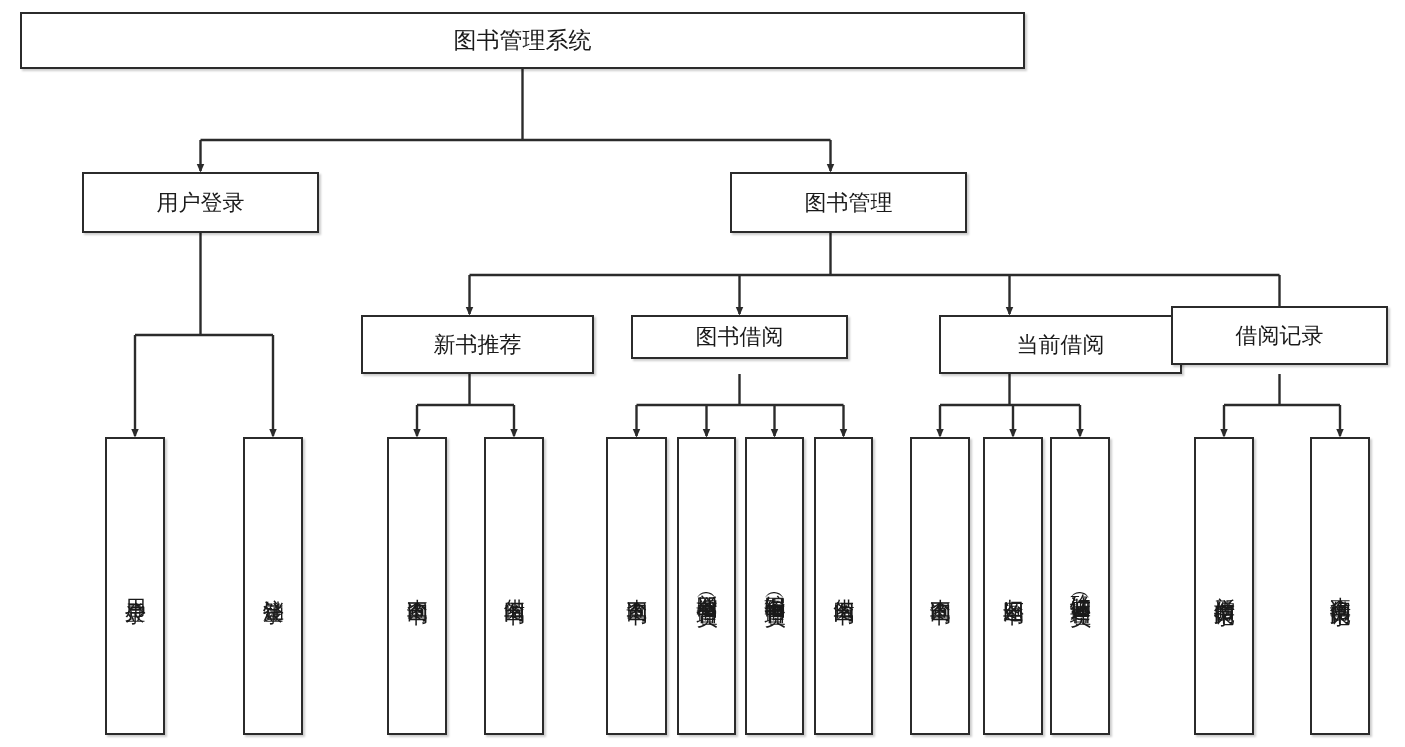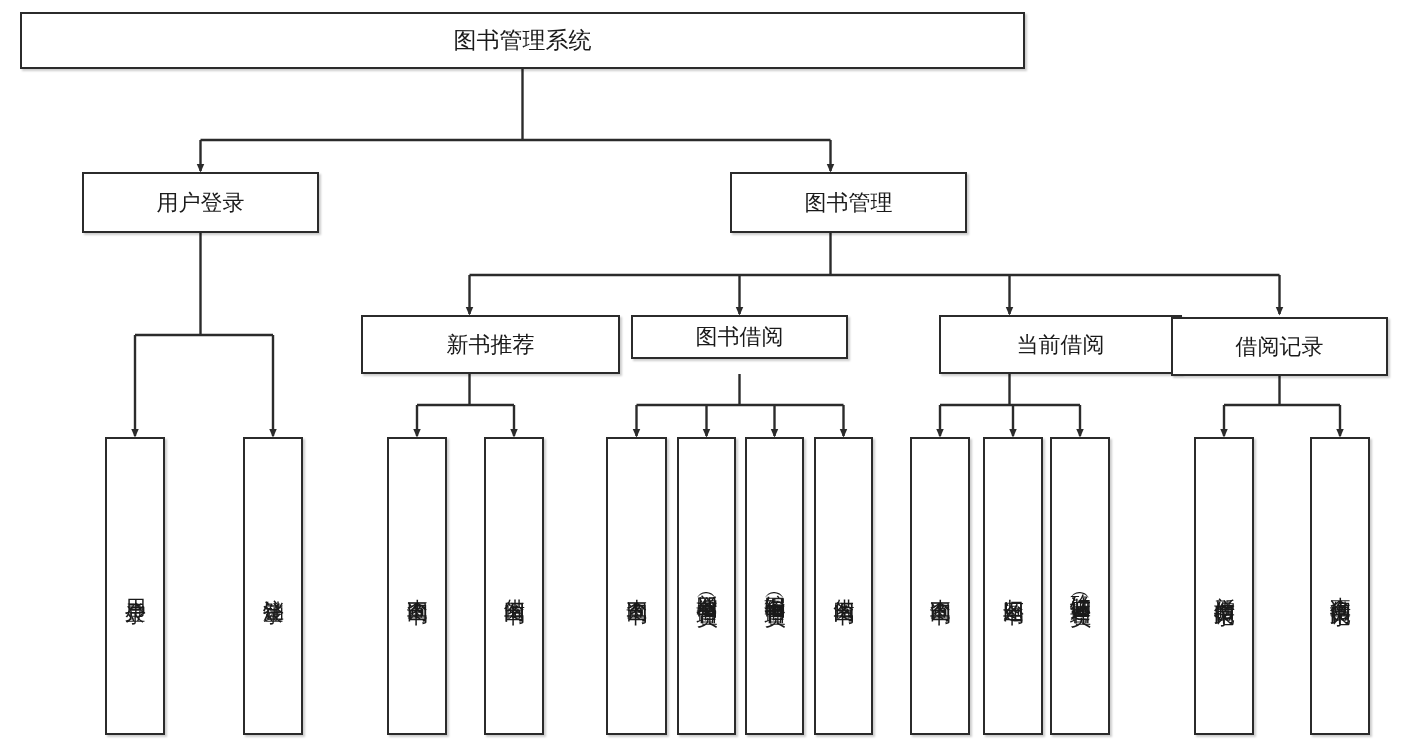--- a/index.html
+++ b/index.html
@@ -111,30 +111,30 @@
   <div id="nodes-layer">
       <div class="node-box horiz root-box" style="left: 20px; top: 12px; width: 1005px; height: 57px;">
         <span class="node-label">图书管理系统</span>
       </div>
       <div class="node-box horiz" style="left: 82px; top: 172px; width: 237px; height: 61px;">
         <span class="node-label">用户登录</span>
       </div>
       <div class="node-box horiz" style="left: 712px; top: 172px; width: 237px; height: 61px; margin-left: 18px;">
         <span class="node-label">图书管理</span>
       </div>
-      <div class="node-box horiz" style="left: 361px; top: 315px; width: 259px; height: 59px;">
+      <div class="node-box horiz" style="left: 361px; top: 315px; width: 233px; height: 59px;">
         <span class="node-label">新书推荐</span>
       </div>
       <div class="node-box horiz" style="left: 631px; top: 315px; width: 217px; height: 44px;">
         <span class="node-label">图书借阅</span>
       </div>
       <div class="node-box horiz" style="left: 901px; top: 315px; width: 243px; height: 59px; margin-left: 38px;">
         <span class="node-label">当前借阅</span>
       </div>
-      <div class="node-box horiz" style="left: 1171px; top: 317px; width: 217px; height: 59px;">
+      <div class="node-box horiz" style="left: 1171px; top: 306px; width: 217px; height: 59px;">
         <span class="node-label">借阅记录</span>
       </div>
       <div class="node-box vert" style="left: 105px; top: 437px; width: 60px; height: 298px;">
         <span class="node-label">用户登录</span>
       </div>
       <div class="node-box vert" style="left: 243px; top: 437px; width: 60px; height: 298px;">
         <span class="node-label">注销登录</span>
       </div>
       <div class="node-box vert" style="left: 387px; top: 437px; width: 60px; height: 298px;">
         <span class="node-label">查询图书</span>

